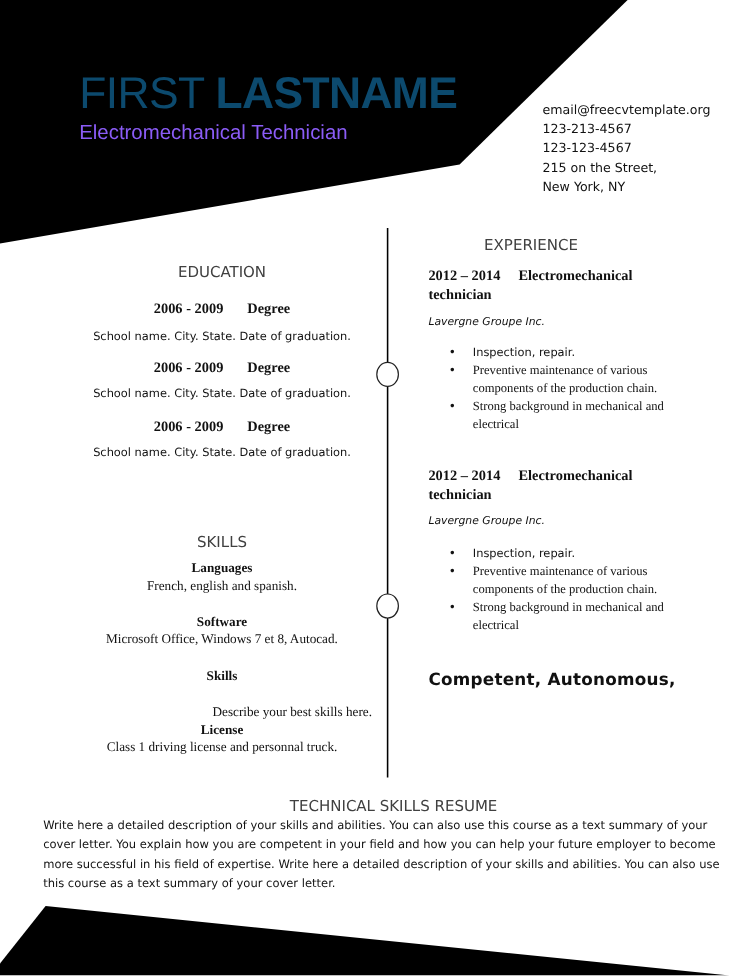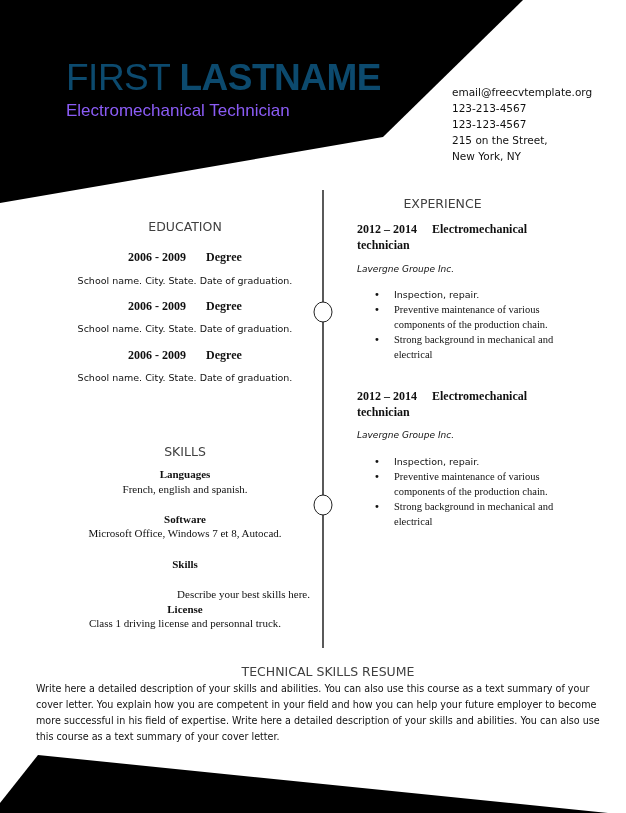--- a/index.html
+++ b/index.html
@@ -104,16 +104,17 @@
   <span>technician</span>
 </div>
 <div class="abs company sans" style="top:430px;">Lavergne Groupe Inc.</div>
 <div class="abs bullets" style="top:454px;">
   <div class="bullet sans" style="font-size:9.5px;">Inspection, repair.</div>
   <div class="bullet serif">Preventive maintenance of various components of the production chain.</div>
   <div class="bullet serif">Strong background in mechanical and electrical</div>
 </div>
 
 <div class="abs traits sans" style="top:554px;">
+  <div>Competent, Autonomous,</div>
 </div>
 
 <div class="abs sec-title sans tech-title">TECHNICAL SKILLS RESUME</div>
 <div class="abs summary sans">Write here a detailed description of your skills and abilities. You can also use this course as a text summary of your cover letter. You explain how you are competent in your field and how you can help your future employer to become more successful in his field of expertise. Write here a detailed description of your skills and abilities. You can also use this course as a text summary of your cover letter.</div>
 
 </body></html>

